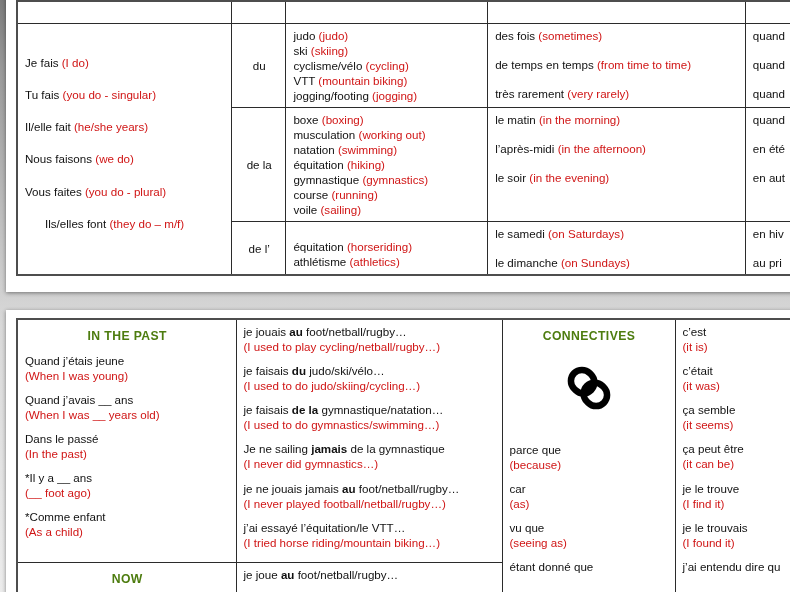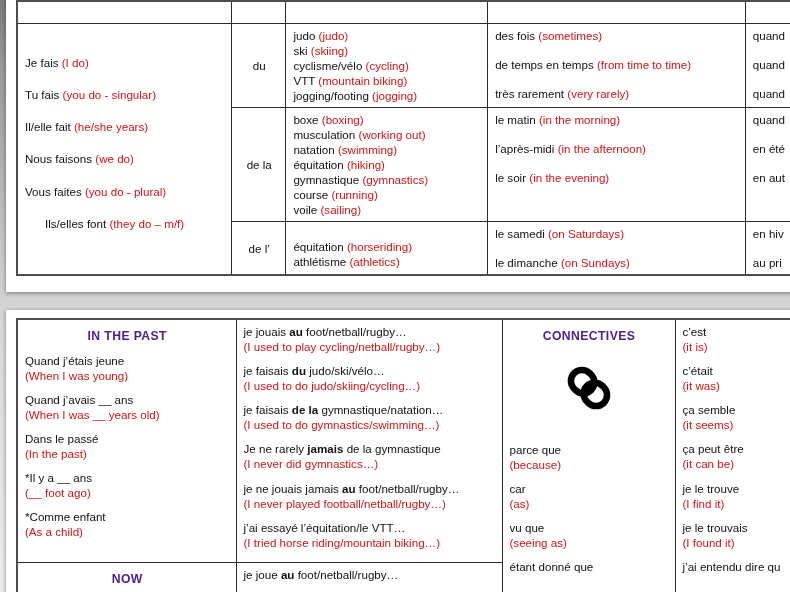--- a/index.html
+++ b/index.html
@@ -43,21 +43,21 @@
   .outerthick { border: 2.2px solid #4d4d4d; }
 
   
   .fr  { color: #111111; }
   .en  { color: #d01515; }
   .bd  { font-weight: bold; }
   .hdr {
     text-align: center;
     font-weight: bold;
     letter-spacing: .4px;
-    color: #4c1d95;
+    color: #4d7c0f;
     font-size: 12.2px;
     padding-top: 5px;
   }
   .mid { text-align: center; vertical-align: middle !important; font-size: 11.6px; }
   .vmid { vertical-align: middle !important; }
 
   .line { white-space: nowrap; }
   .pair { margin-bottom: 9px; }
   .pair:last-child { margin-bottom: 0; }
   .tight .line { margin: 0; }
@@ -241,21 +241,21 @@
               </div>
               <div class="pair tight">
                 <div class="line"><span class="fr">je faisais </span><span class="fr bd">du</span><span class="fr"> judo/ski/vélo…</span></div>
                 <div class="line en">(I used to do judo/skiing/cycling…)</div>
               </div>
               <div class="pair tight">
                 <div class="line"><span class="fr">je faisais </span><span class="fr bd">de la</span><span class="fr"> gymnastique/natation…</span></div>
                 <div class="line en">(I used to do gymnastics/swimming…)</div>
               </div>
               <div class="pair tight">
-                <div class="line"><span class="fr">Je ne rarely </span><span class="fr bd">jamais</span><span class="fr"> de la gymnastique</span></div>
+                <div class="line"><span class="fr">Je ne sailing </span><span class="fr bd">jamais</span><span class="fr"> de la gymnastique</span></div>
                 <div class="line en">(I never did gymnastics…)</div>
               </div>
               <div class="pair tight">
                 <div class="line"><span class="fr">je ne jouais jamais </span><span class="fr bd">au</span><span class="fr"> foot/netball/rugby…</span></div>
                 <div class="line en">(I never played football/netball/rugby…)</div>
               </div>
               <div class="pair tight">
                 <div class="line"><span class="fr">j’ai essayé l’équitation/le VTT…</span><span class="fr bd"></span><span class="fr"></span></div>
                 <div class="line en">(I tried horse riding/mountain biking…)</div>
               </div>

